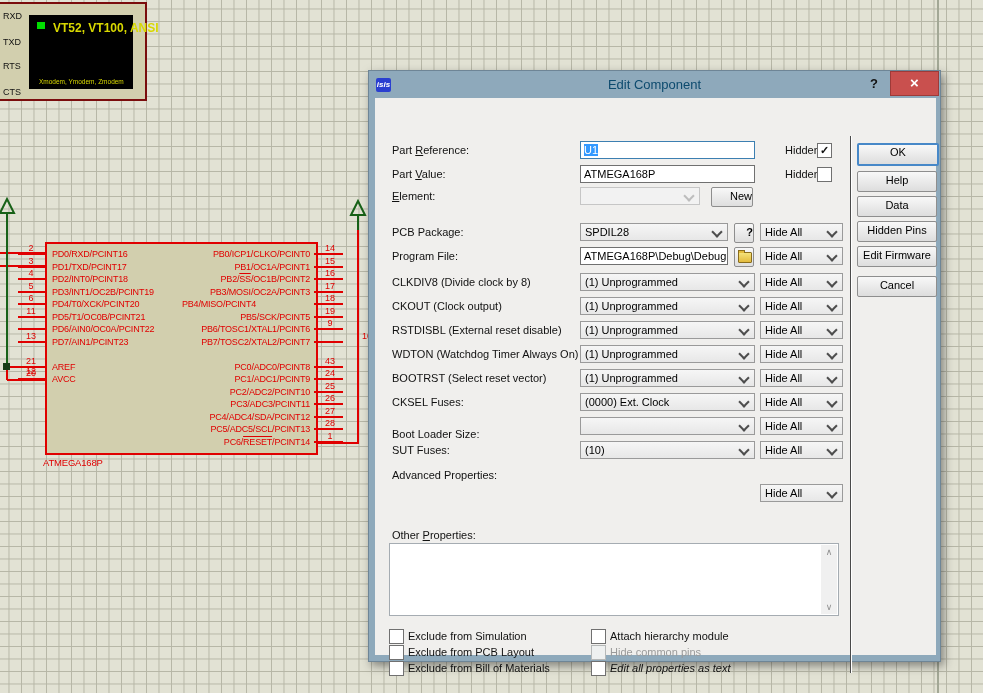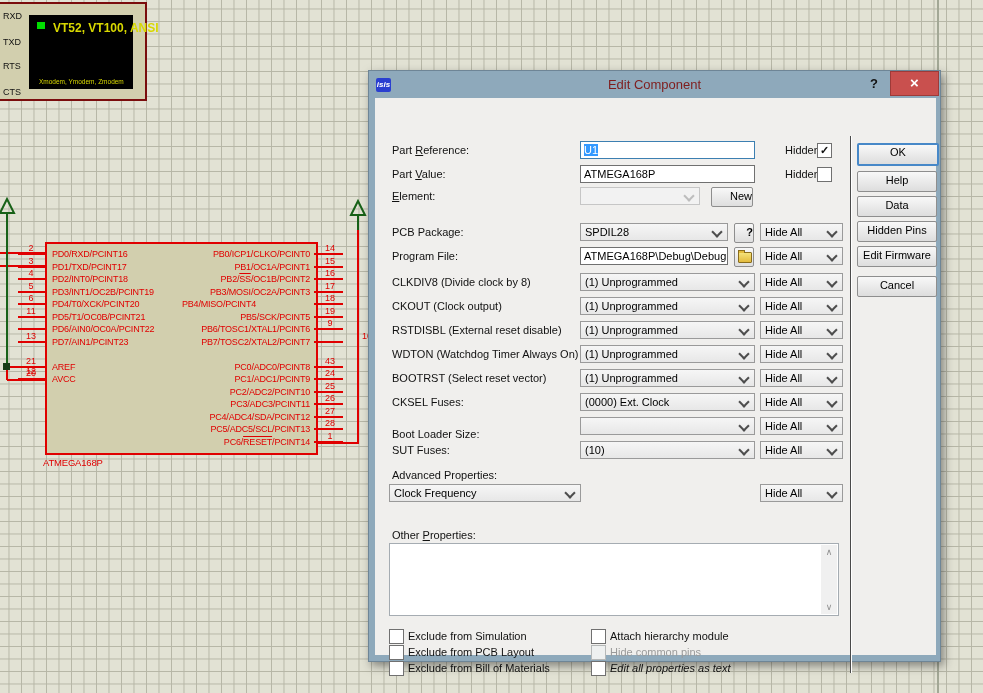--- a/index.html
+++ b/index.html
@@ -20,21 +20,21 @@
   .pin-name{position:absolute;color:#e00000;font-size:9px;line-height:1;white-space:nowrap;letter-spacing:-0.2px;}
   .pin-name.r{text-align:right;}
   .ov{text-decoration:overline;}
   #chip-body{border:2px solid #e00000;background:#d2cfae;}
   #terminal-box{border:2px solid #7a0d0d;background:#d2cfae;}
   #terminal-screen{background:#000;}
   .term-pin{position:absolute;color:#111;font-size:9px;line-height:1;}
   #vline-right{position:absolute;background:#a3a896;}
   
   #dialog{background:#8ea9bb;border:1px solid #6e8596;box-shadow:3px 4px 9px rgba(40,40,40,.5);z-index:10;}
-  #dlg-title{position:absolute;left:0;top:0;right:0;height:27px;color:#7f1d1d;font-size:13px;text-align:center;line-height:27px;}
+  #dlg-title{position:absolute;left:0;top:0;right:0;height:27px;color:#0c4a6e;font-size:13px;text-align:center;line-height:27px;}
   #dlg-icon{position:absolute;left:7px;top:7px;width:15px;height:14px;background:#2a3fd0;border-radius:2px;color:#fff;font-size:8px;font-style:italic;font-weight:bold;text-align:center;line-height:14px;}
   #dlg-help{position:absolute;left:496px;top:3px;width:18px;height:20px;color:#111;font-weight:bold;font-size:13px;text-align:center;line-height:20px;cursor:default;}
   #dlg-close{position:absolute;left:521px;top:0px;width:47px;height:23px;background:#c9504e;border:1px solid #9e3a38;color:#fff;font-size:15px;font-weight:bold;text-align:center;line-height:21px;cursor:default;}
   #dlg-content{position:absolute;left:6px;top:27px;width:561px;height:557px;background:#f0efed;}
   .row-label{position:absolute;left:17px;font-size:11px;color:#111;white-space:nowrap;}
   .txt{position:absolute;height:16px;background:#fff;border:1px solid #707070;font-size:11px;line-height:16px;padding-left:3px;white-space:nowrap;overflow:hidden;}
   .txt.focused{border-color:#3c7fb1;}
   .sel{background:#3399ff;color:#fff;}
   .combo{position:absolute;height:16px;border:1px solid #9a9a9a;background:linear-gradient(#f6f6f6,#e7e7e7);font-size:11px;line-height:16px;padding-left:4px;white-space:nowrap;overflow:hidden;}
   .combo .chev{position:absolute;right:6px;top:4px;width:6px;height:6px;border-right:2px solid #4d4d4d;border-bottom:2px solid #4d4d4d;transform:rotate(45deg);}
@@ -222,24 +222,20 @@
         <div class="combo" style="left: 385px; top: 295px; width: 77px;"><span>Hide All</span><div class="chev"></div></div>
         <div class="row-label" style="top: 322px; margin-top: 8px;">Boot Loader Size:</div>
         <div class="combo" style="left: 205px; top: 319px; width: 169px;"><span></span><div class="chev"></div></div>
         <div class="combo" style="left: 385px; top: 319px; width: 77px;"><span>Hide All</span><div class="chev"></div></div>
         <div class="row-label" style="top: 346px;">SUT Fuses:</div>
         <div class="combo" style="left: 205px; top: 343px; width: 169px;"><span>(10)</span><div class="chev"></div></div>
         <div class="combo" style="left: 385px; top: 343px; width: 77px;"><span>Hide All</span><div class="chev"></div></div>
       </div>
 
     <div class="row-label" style="top:371px;">Advanced Properties:</div>
-    <div class="combo" style="left:14px;top:386px;width:186px;">
-      <span>Clock Frequency</span>
-      <span class="chev"></span>
-    </div>
     <div class="combo" style="left:385px;top:386px;width:77px;">
       <span>Hide All</span>
       <span class="chev"></span>
     </div>
 
     <div class="row-label" style="top:431px;">Other <u>P</u>roperties:</div>
     <div id="other-textarea">
       <div id="ta-scroll">
         <div class="ta-arrow" style="top:0;">∧</div>
         <div class="ta-arrow" style="bottom:0;">∨</div>

